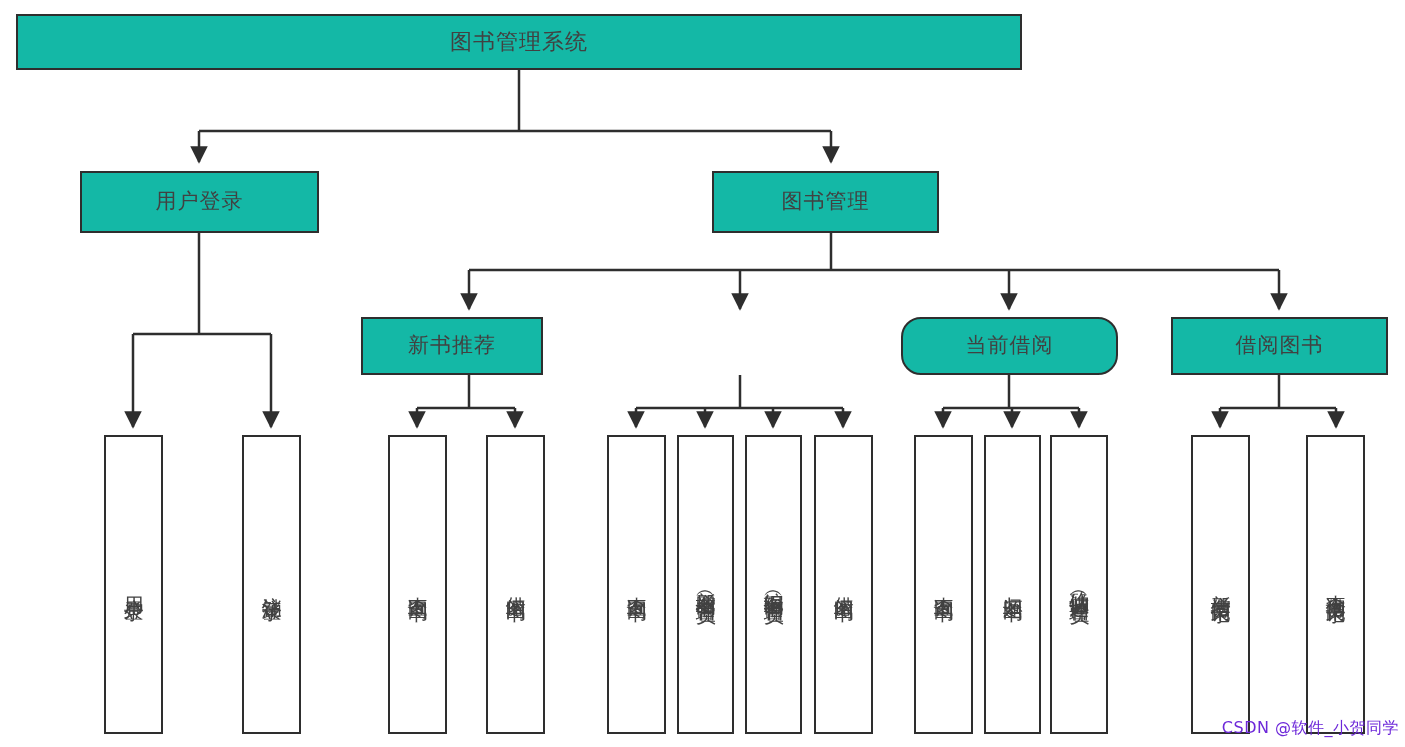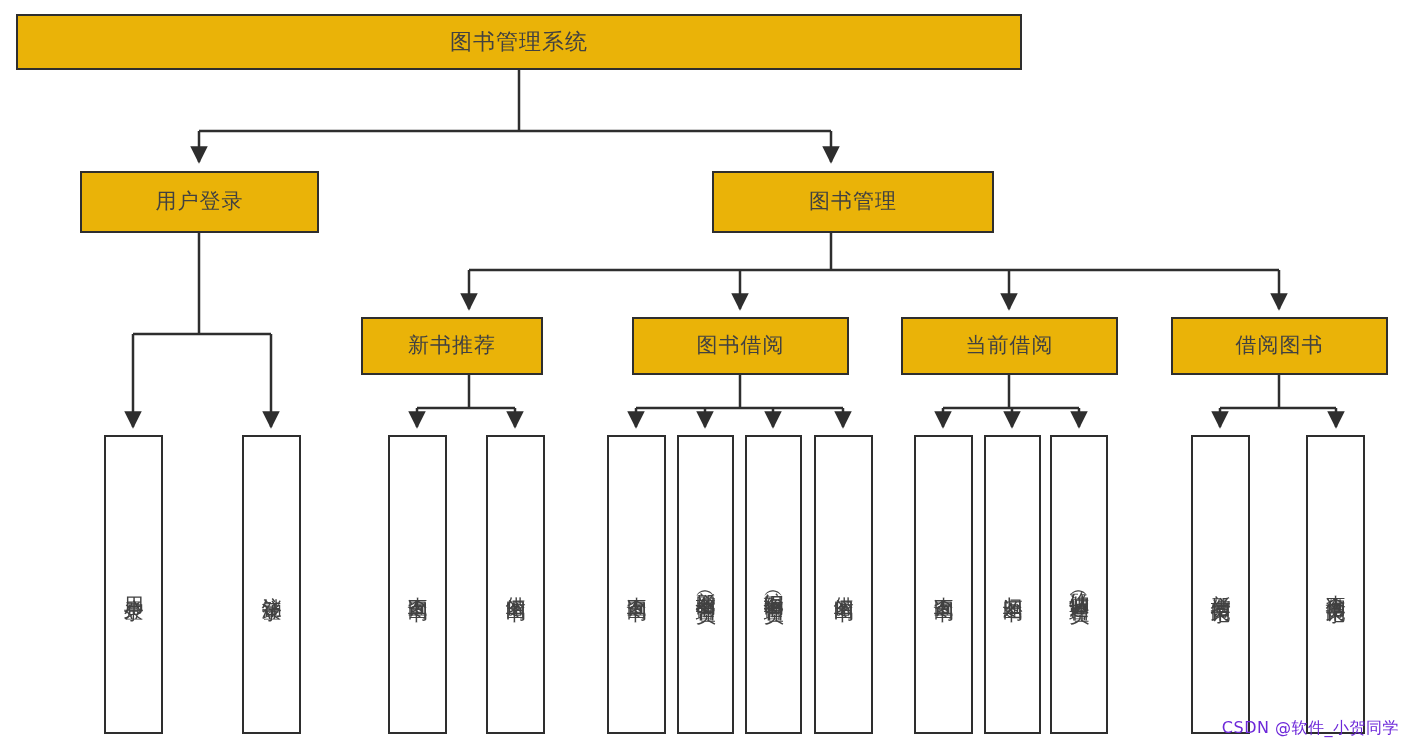--- a/index.html
+++ b/index.html
@@ -23,21 +23,21 @@
     position: absolute;
     top: 0;
     left: 0;
     width: 1405px;
     height: 747px;
   }
   .node-box {
     position: absolute;
     box-sizing: border-box;
     border: 2.5px solid #2e2e2e;
-    background: #eab308;
+    background: #14b8a6;
     display: flex;
     align-items: center;
     justify-content: center;
     color: #3b3b3b;
   }
   .node-label {
     font-size: 21px;
     letter-spacing: 1px;
     line-height: 1.1;
     white-space: nowrap;
@@ -130,31 +130,28 @@
     </g>
   </svg>
 
   <div class="node-box node-root" style="left: 16px; top: 14px; width: 1006px; height: 56px;">
     <span class="node-label">图书管理系统</span>
   </div>
 
   <div class="node-box" style="left: 80px; top: 171px; width: 239px; height: 62px;">
     <span class="node-label">用户登录</span>
   </div>
-  <div class="node-box" style="left: 712px; top: 171px; width: 282px; height: 62px;">
+  <div class="node-box" style="left: 712px; top: 171px; width: 227px; height: 62px;">
     <span class="node-label">图书管理</span>
   </div>
 
   <div class="node-box" style="left: 361px; top: 317px; width: 182px; height: 58px;">
     <span class="node-label">新书推荐</span>
   </div>
-  <div class="node-box" style="left: 632px; top: 317px; width: 217px; height: 58px;">
-    <span class="node-label">图书借阅</span>
-  </div>
-  <div class="node-box" style="left: 901px; top: 317px; width: 217px; height: 58px;">
+  <div class="node-box" style="left: 901px; top: 317px; width: 217px; height: 58px; border-radius: 20px;">
     <span class="node-label">当前借阅</span>
   </div>
   <div class="node-box" style="left: 1171px; top: 317px; width: 217px; height: 58px;">
     <span class="node-label">借阅图书</span>
   </div>
 
   <div class="leaf-box" style="left: 104px; top: 435px; width: 59px; height: 299px;">
     <span class="leaf-label">用户登录</span>
   </div>
   <div class="leaf-box" style="left: 242px; top: 435px; width: 59px; height: 299px;">

